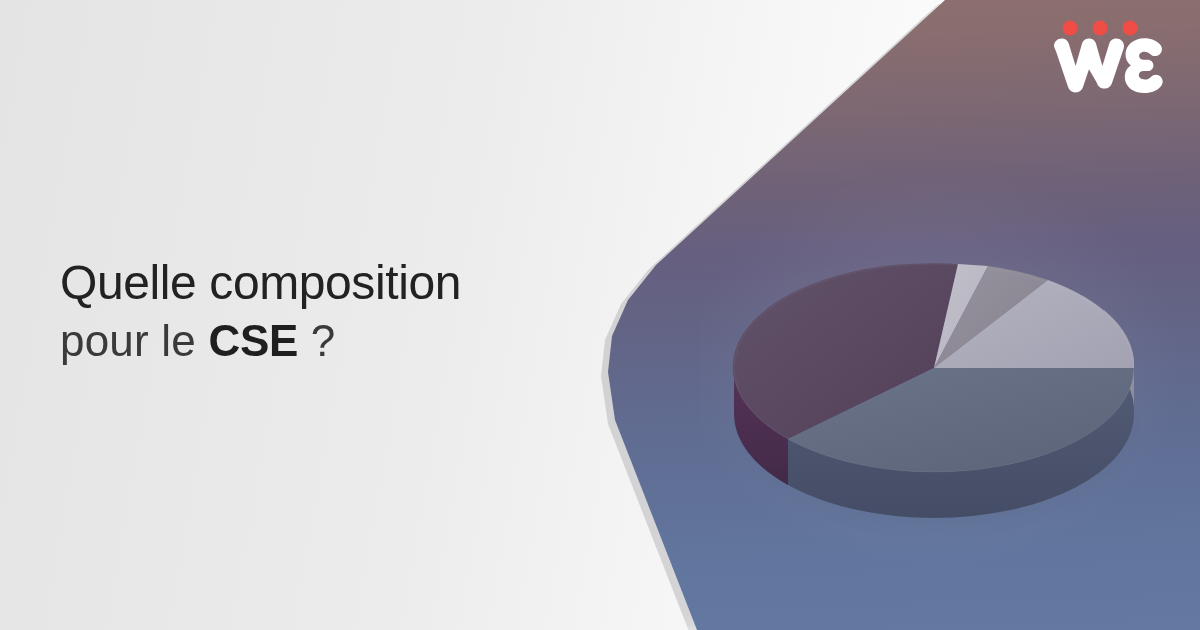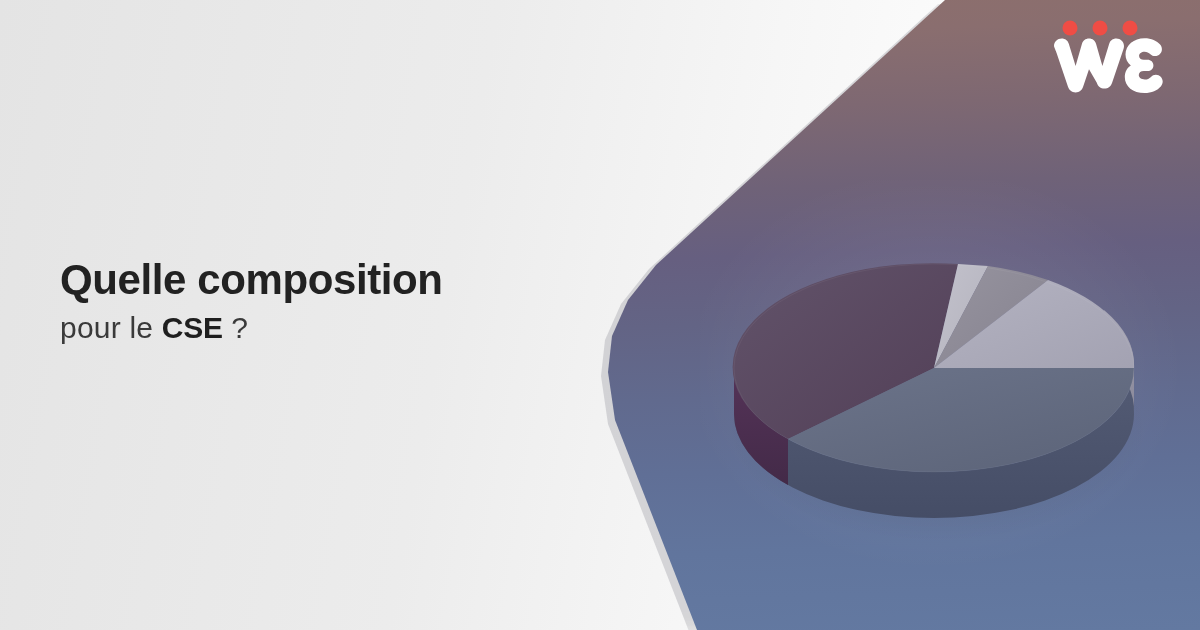--- a/index.html
+++ b/index.html
@@ -13,25 +13,25 @@
     position:relative;width:1200px;height:630px;overflow:hidden;
     background:linear-gradient(100deg,#e4e4e4 0%,#ececec 38%,#f6f6f6 60%,#fdfdfd 78%,#ffffff 100%);
   }
 
   
   .headline{
     position:absolute;left:60px;top:258px;width:520px;
     color:#232323;line-height:1.04;
   }
   .line1{
-    display:block;font-size:42px;font-weight:700;letter-spacing:-.4px;
+    display:block;font-size:48px;font-weight:400;letter-spacing:-.4px;
     color:#222222;white-space:nowrap;
   }
   .line2{
-    display:block;font-size:30px;font-weight:300;letter-spacing:.2px;
+    display:block;font-size:44px;font-weight:300;letter-spacing:.2px;
     color:#3a3a3a;margin-top:10px;white-space:nowrap;
   }
   .line2 .strong{font-weight:700;color:#1f1f1f;letter-spacing:-.2px;}
   .line2 .qmark{font-weight:300;color:#3a3a3a;}
 
   
   .panel-wrap{
     position:absolute;left:0;top:0;width:1200px;height:630px;
   }
   .panel-shadow{

